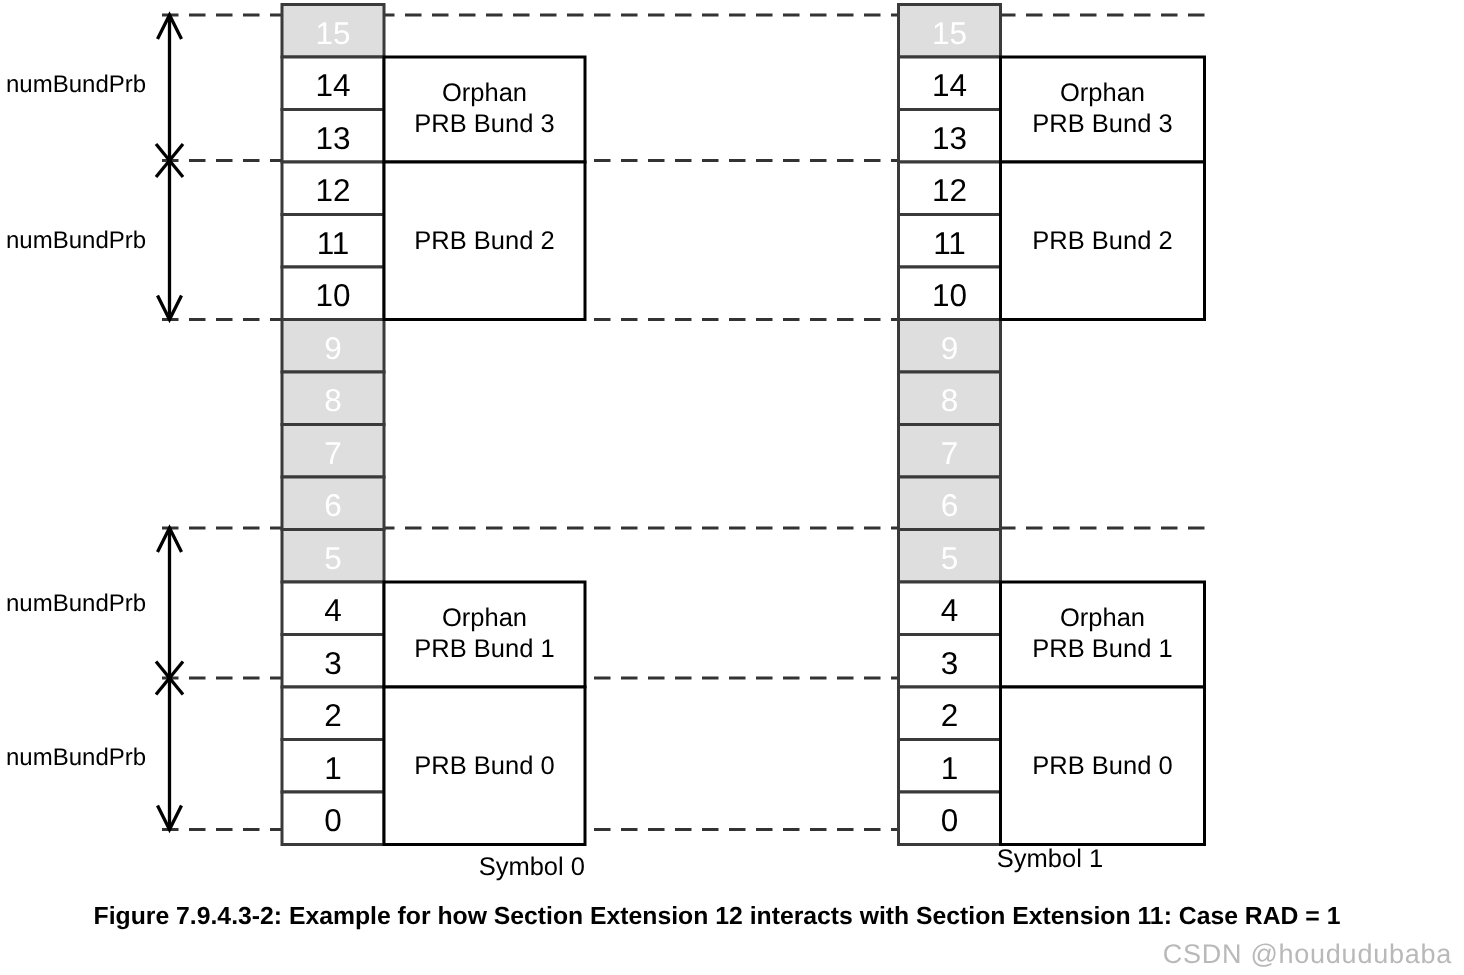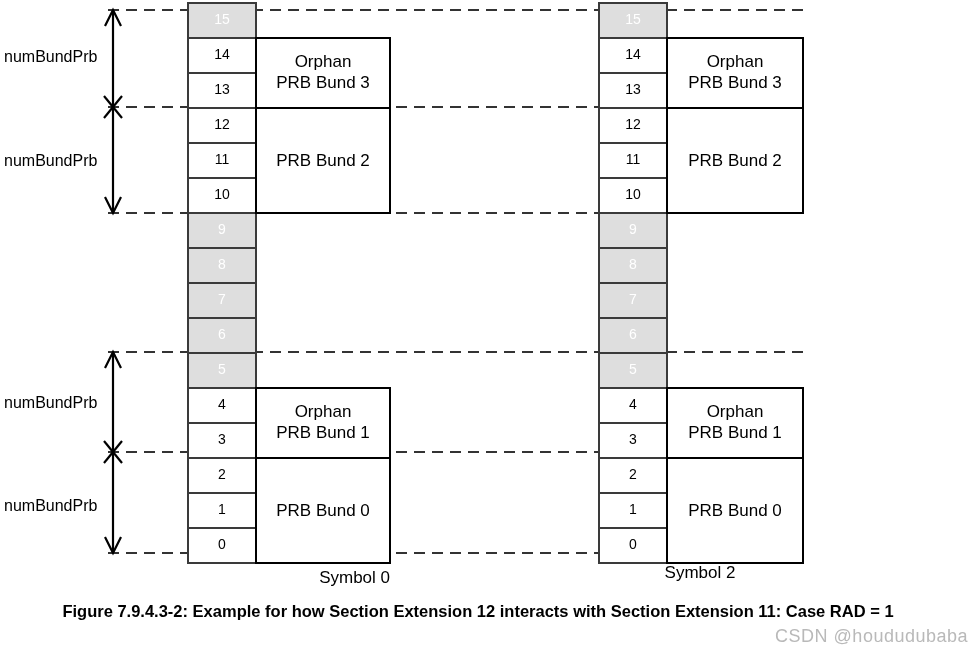--- a/index.html
+++ b/index.html
@@ -24,21 +24,21 @@
     left: 0;
     top: 0;
   }
   .lbl {
     position: absolute;
     font-family: "Liberation Sans", sans-serif;
     white-space: nowrap;
   }
   
   .prb-num {
-    font-size: 14px;
+    font-size: 21px;
     text-align: center;
     line-height: 1;
     color: #000;
   }
   .prb-num.grey-txt { color: #ffffff; }
 
   
   .bundle-label {
     font-size: 17px;
     text-align: center;
@@ -237,19 +237,19 @@
   </div>
   <div class="lbl bundle-label" style="left:667px; top:401px; width:136px;">
     <div>Orphan</div>
     <div>PRB Bund 1</div>
   </div>
   <div class="lbl bundle-label" style="left:667px; top:500px; width:136px;">
     <div>PRB Bund 0</div>
   </div>
 
   <div class="lbl symbol-label" style="left:190px; top:568px; width:200px; text-align:right;">Symbol 0</div>
-  <div class="lbl symbol-label" style="left:600px; top:563px; width:200px; text-align:center;">Symbol 2</div>
+  <div class="lbl symbol-label" style="left:600px; top:563px; width:200px; text-align:center;">Symbol 1</div>
 
   <div id="caption">Figure 7.9.4.3-2: Example for how Section Extension 12 interacts with Section Extension 11: Case RAD = 1</div>
 
   <div id="watermark">CSDN @hoududubaba</div>
 
 </div>
 
 </body></html>

